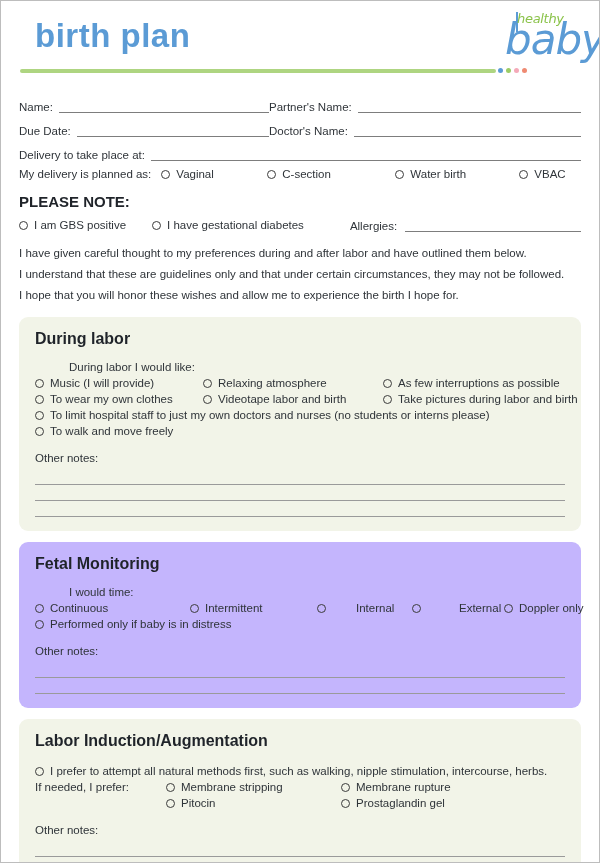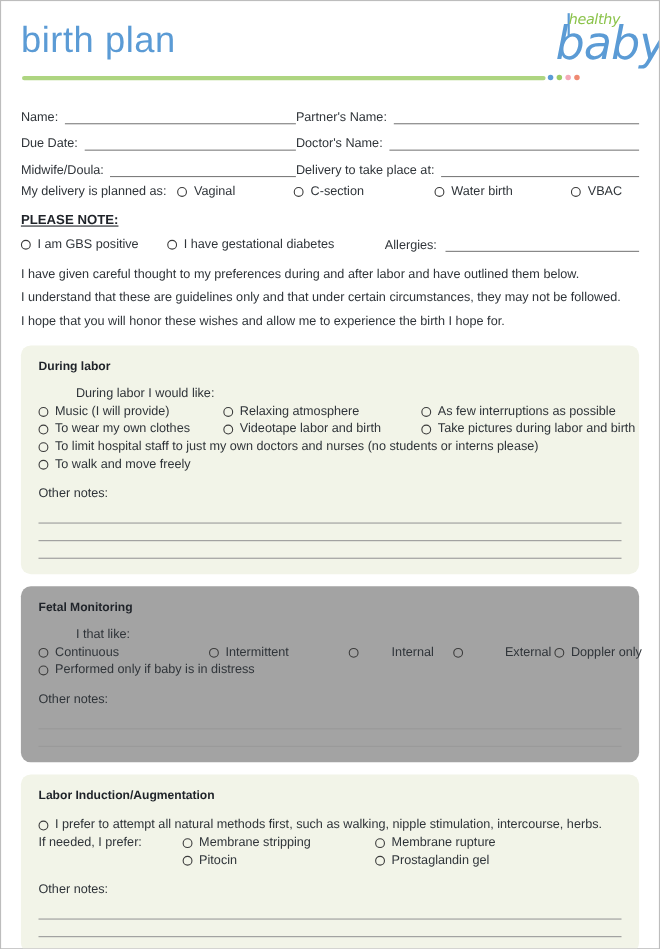--- a/index.html
+++ b/index.html
@@ -22,26 +22,26 @@
     overflow: hidden;
   }
 
   
   .header {
     position: relative;
     height: 88px;
   }
   .doc-title {
     position: absolute;
-    left: 18px;
+    left: 34px;
     top: 18px;
     font-size: 33px;
     color: #5b9bd5;
     letter-spacing: 0.5px;
-    font-weight: 400;
+    font-weight: 700;
     line-height: 1;
   }
   .title-rule {
     position: absolute;
     left: 19px;
     top: 68px;
     width: 476px;
     height: 4px;
     background: #aed581;
     border-radius: 2px;
@@ -156,24 +156,23 @@
   }
 
   
   .note-block {
     padding: 6px 18px 0 18px;
     font-size: 11.5px;
     color: #2f3439;
   }
   .please-note {
     font-weight: bold;
-    font-size: 12px;
+    font-size: 15px;
     color: #1f2329;
     margin-bottom: 6px;
-    text-decoration: underline;
   }
   .note-opts {
     display: flex;
     align-items: center;
     height: 18px;
   }
   .note-opts .opt { margin-right: 26px; }
   .allergies {
     display: flex;
     align-items: flex-end;
@@ -190,24 +189,24 @@
   
   .panel {
     margin: 11px 18px 0 18px;
     border-radius: 9px;
     padding: 13px 16px 14px 16px;
     font-size: 11.5px;
     color: #2f3439;
     box-sizing: border-box;
   }
   .panel-green { background: #f2f4e8; }
-  .panel-blue  { background: #a3a3a3; }
+  .panel-blue  { background: #c4b5fd; }
   .panel-title {
     font-weight: bold;
-    font-size: 11px;
+    font-size: 16px;
     color: #1f2329;
     margin-bottom: 13px;
   }
   .panel-lead { margin-bottom: 2px; padding-left: 34px; }
   .opt-line {
     display: flex;
     align-items: center;
     line-height: 16px;
     min-height: 16px;
   }
@@ -274,24 +273,20 @@
         <span class="flabel">Due Date:</span>
         <span class="fline"></span>
       </div>
       <div class="fcol right">
         <span class="flabel">Doctor's Name:</span>
         <span class="fline"></span>
       </div>
     </div>
 
     <div class="field-row">
-      <div class="fcol left">
-        <span class="flabel">Midwife/Doula:</span>
-        <span class="fline"></span>
-      </div>
       <div class="fcol right">
         <span class="flabel">Delivery to take place at:</span>
         <span class="fline"></span>
       </div>
     </div>
 
     <div class="delivery-row">
       <span class="delivery-label">My delivery is planned as:</span>
       <span class="opt" style="width:106px">
         <span class="radio"></span>
@@ -384,21 +379,21 @@
     </div>
 
     <div class="other-notes">Other notes:</div>
     <div class="note-line"></div>
     <div class="note-line"></div>
     <div class="note-line"></div>
   </div>
 
   <div class="panel panel-blue">
     <div class="panel-title">Fetal Monitoring</div>
-    <div class="panel-lead">I that like:</div>
+    <div class="panel-lead">I would time:</div>
 
     <div class="opt-line">
       <span class="opt fm1">
         <span class="radio"></span>
         <span>Continuous</span>
       </span>
       <span class="opt fm2">
         <span class="radio"></span>
         <span>Intermittent</span>
       </span>

